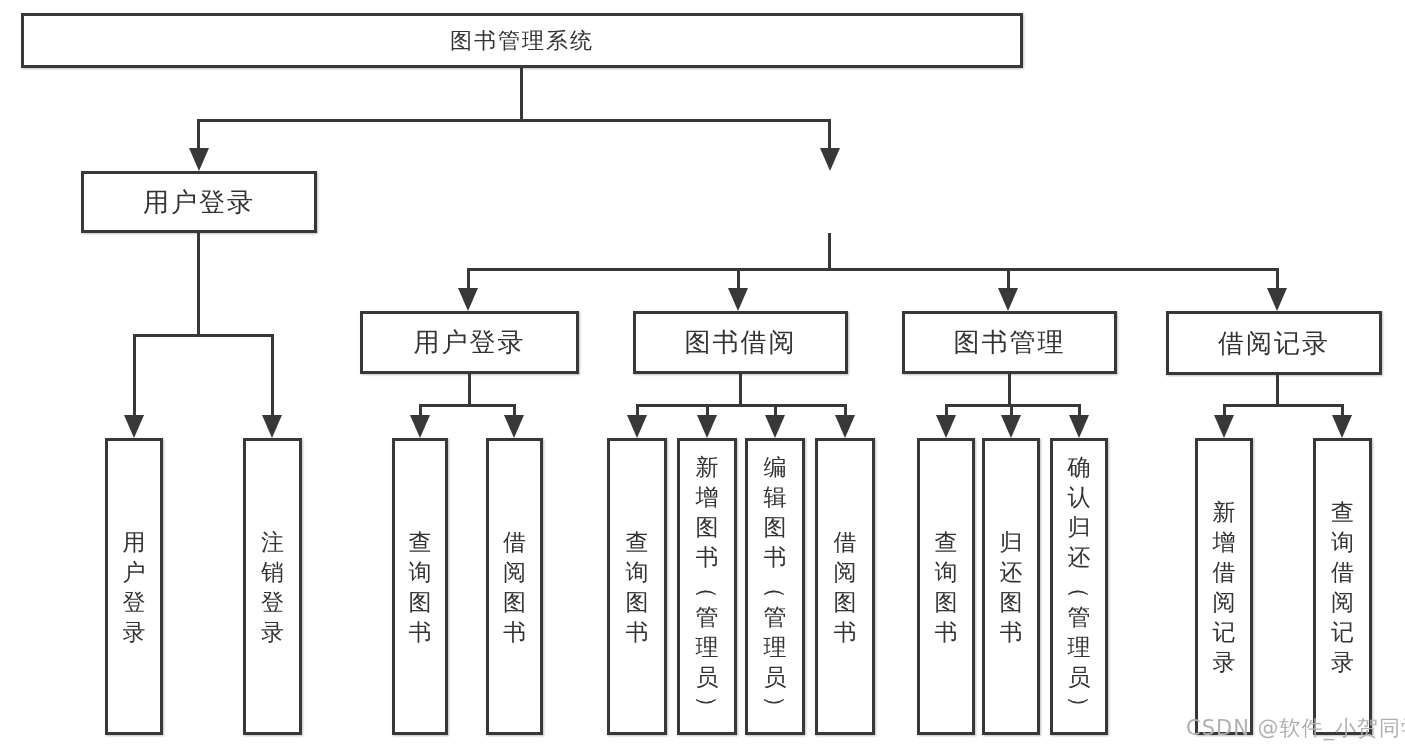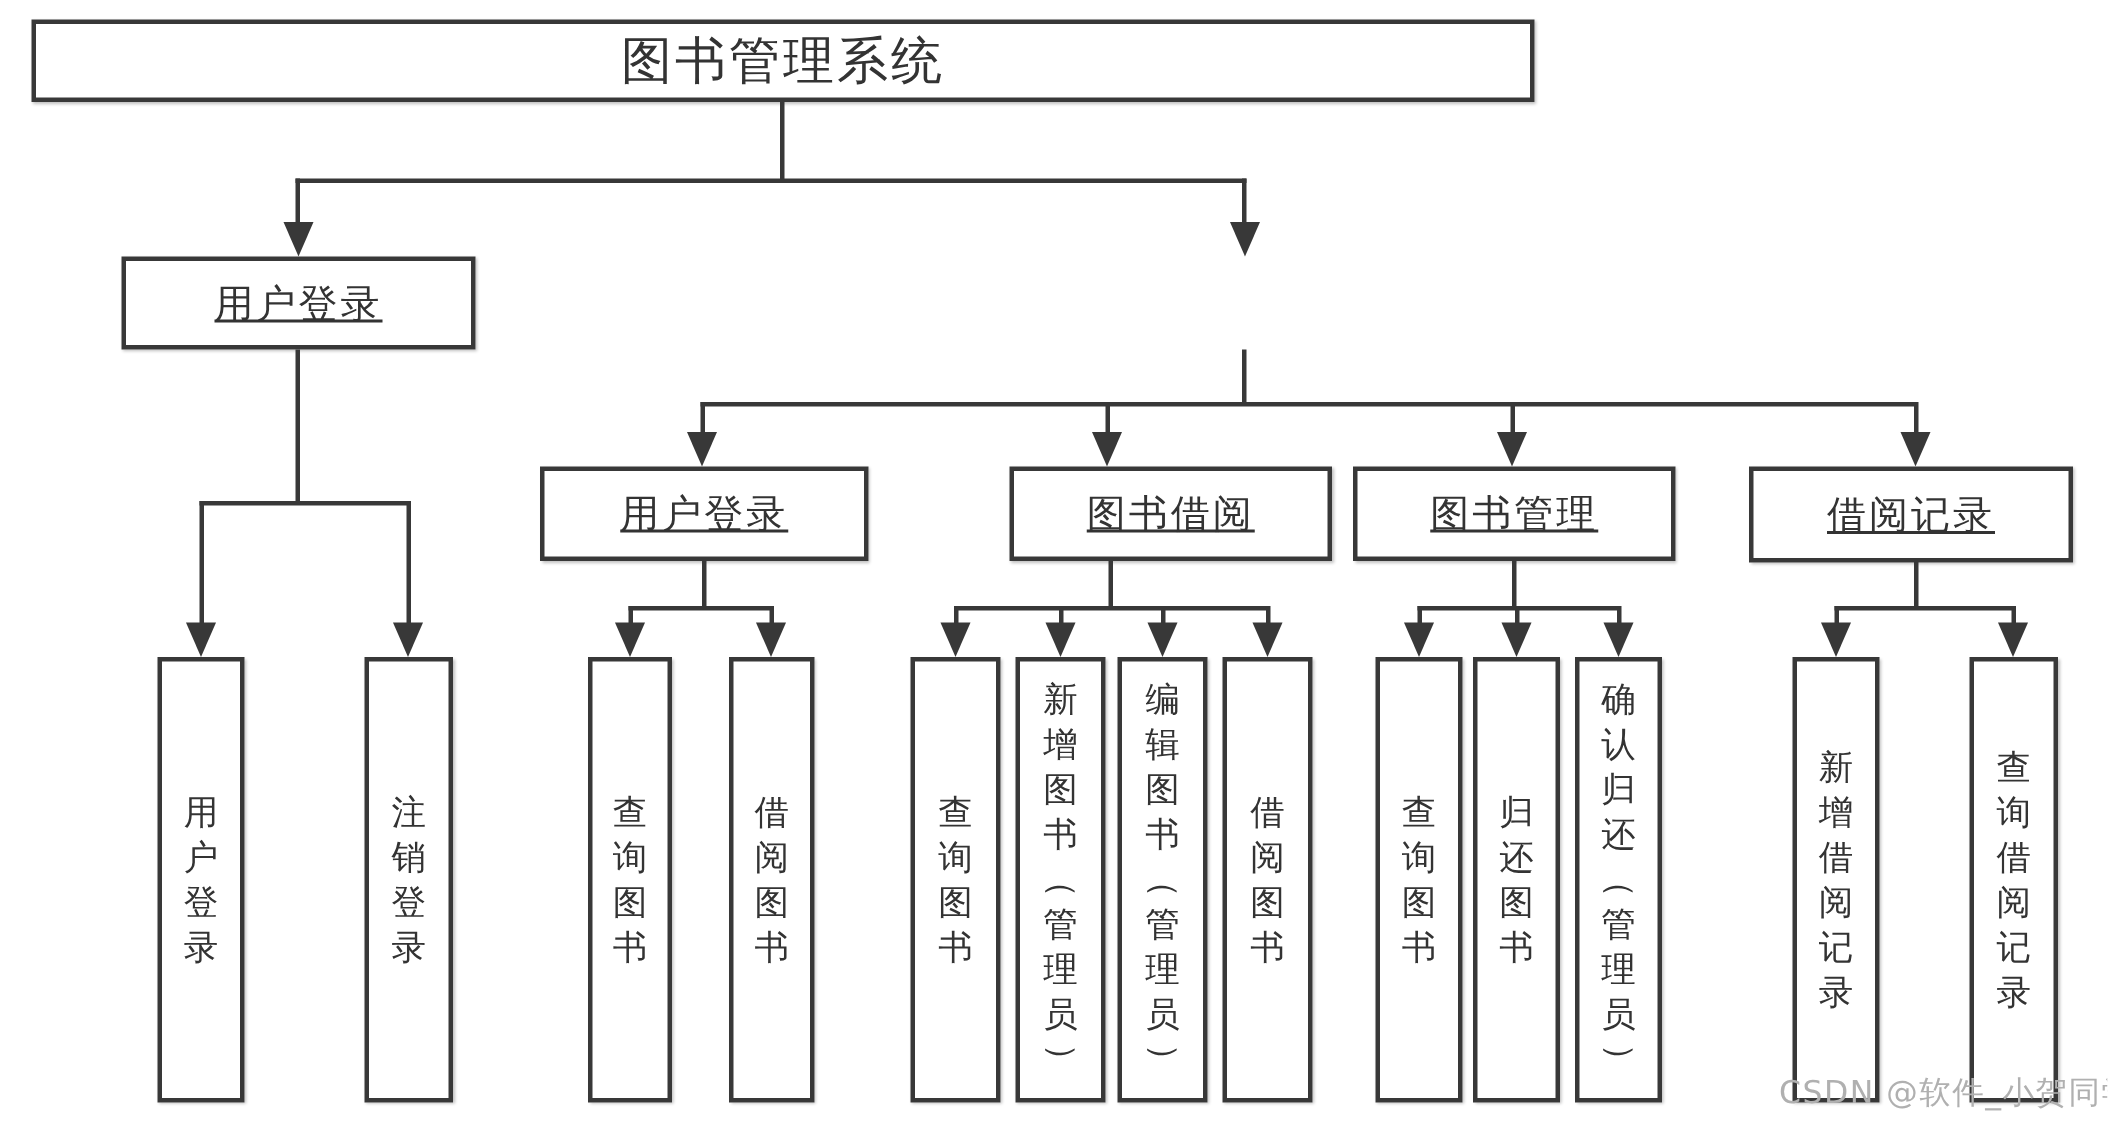--- a/index.html
+++ b/index.html
@@ -5,22 +5,22 @@
   html,body{margin:0;padding:0;background:#ffffff;}
   #canvas{
     position:relative;width:1405px;height:747px;background:#ffffff;overflow:hidden;
     font-family:"DejaVu Sans","Liberation Sans",sans-serif;
   }
   .box{
     position:absolute;background:#ffffff;border:3px solid var(--line,#383838);
     box-sizing:border-box;display:flex;align-items:center;justify-content:center;
     color:#333333;box-shadow:1px 1px 2px rgba(0,0,0,0.25);
   }
-  .root-label{font-size:34px;letter-spacing:2px;}
-  .hlabel{font-size:26px;letter-spacing:2px;text-decoration:underline;}
+  .root-label{font-size:22px;letter-spacing:2px;}
+  .hlabel{font-size:26px;letter-spacing:2px;}
   .leaf{top:438px;height:297px;}
   .vlabel{
     display:flex;flex-direction:column;align-items:center;justify-content:center;
     height:100%;width:100%;
   }
   .vchar{display:block;font-size:23px;line-height:30px;text-align:center;}
   .vparen{transform:rotate(90deg);}
   .line{position:absolute;background:var(--line,#383838);}
   .arrow{
     position:absolute;width:0;height:0;
@@ -29,21 +29,21 @@
   }
   #watermark{
     position:absolute;left:1186px;top:714px;z-index:5;
     font-size:21px;color:var(--wm,#b0b0b0);letter-spacing:1px;white-space:nowrap;
   }
   
   #root-box{left:21px;top:13px;width:1002px;height:55px;}
   #l2-0{left:81px;top:171px;width:236px;height:62px;}
   #l2-1{left:711px;top:171px;width:237px;height:62px;}
   #l3-0{left:360px;top:311px;width:219px;height:63px;}
-  #l3-1{left:633px;top:311px;width:215px;height:63px;margin-left:40px;}
+  #l3-1{left:633px;top:311px;width:215px;height:63px;}
   #l3-2{left:902px;top:311px;width:215px;height:63px;}
   #l3-3{left:1166px;top:311px;width:216px;height:64px;}
   #leaf-0{left:105px;width:58px;}
   #leaf-1{left:243px;width:59px;}
   #leaf-2{left:392px;width:56px;}
   #leaf-3{left:486px;width:57px;}
   #leaf-4{left:607px;width:60px;}
   #leaf-5{left:677px;width:60px;}
   #leaf-6{left:745px;width:60px;}
   #leaf-7{left:815px;width:60px;}

